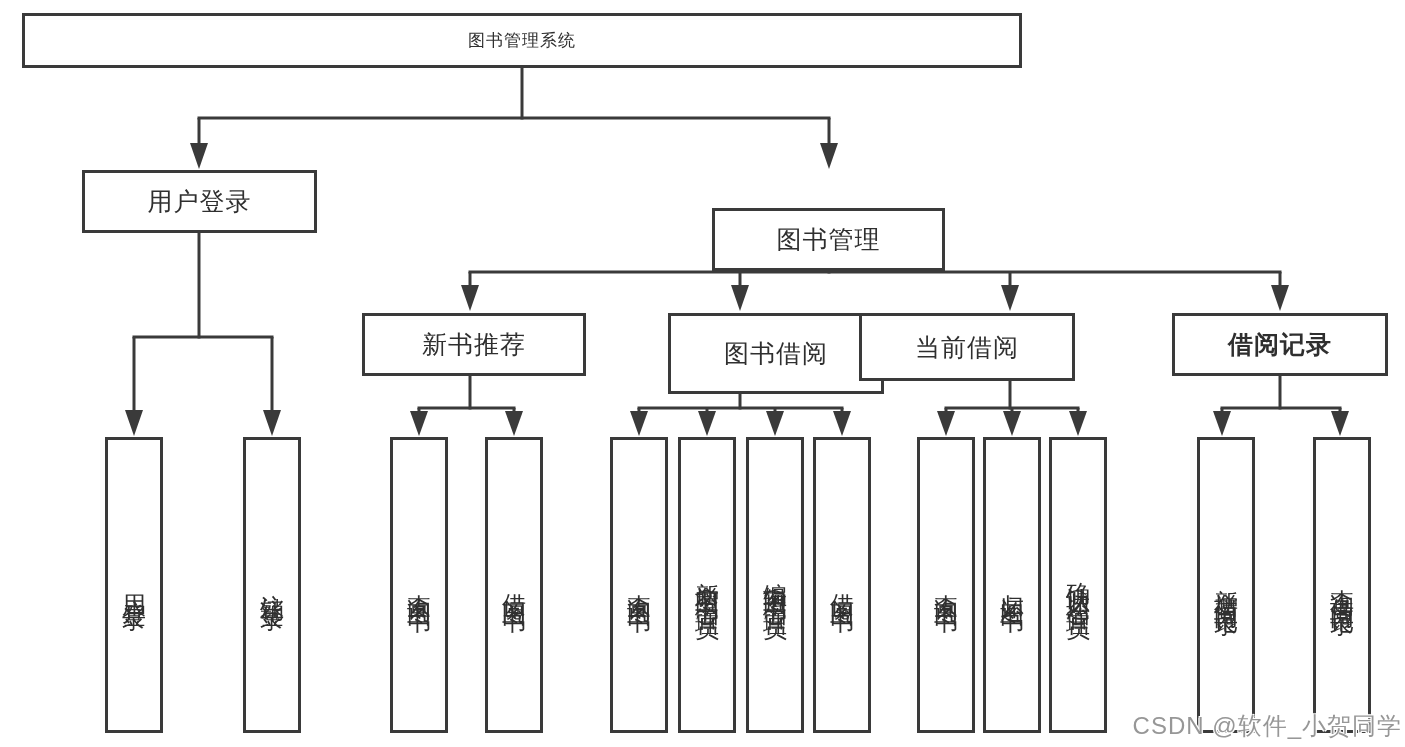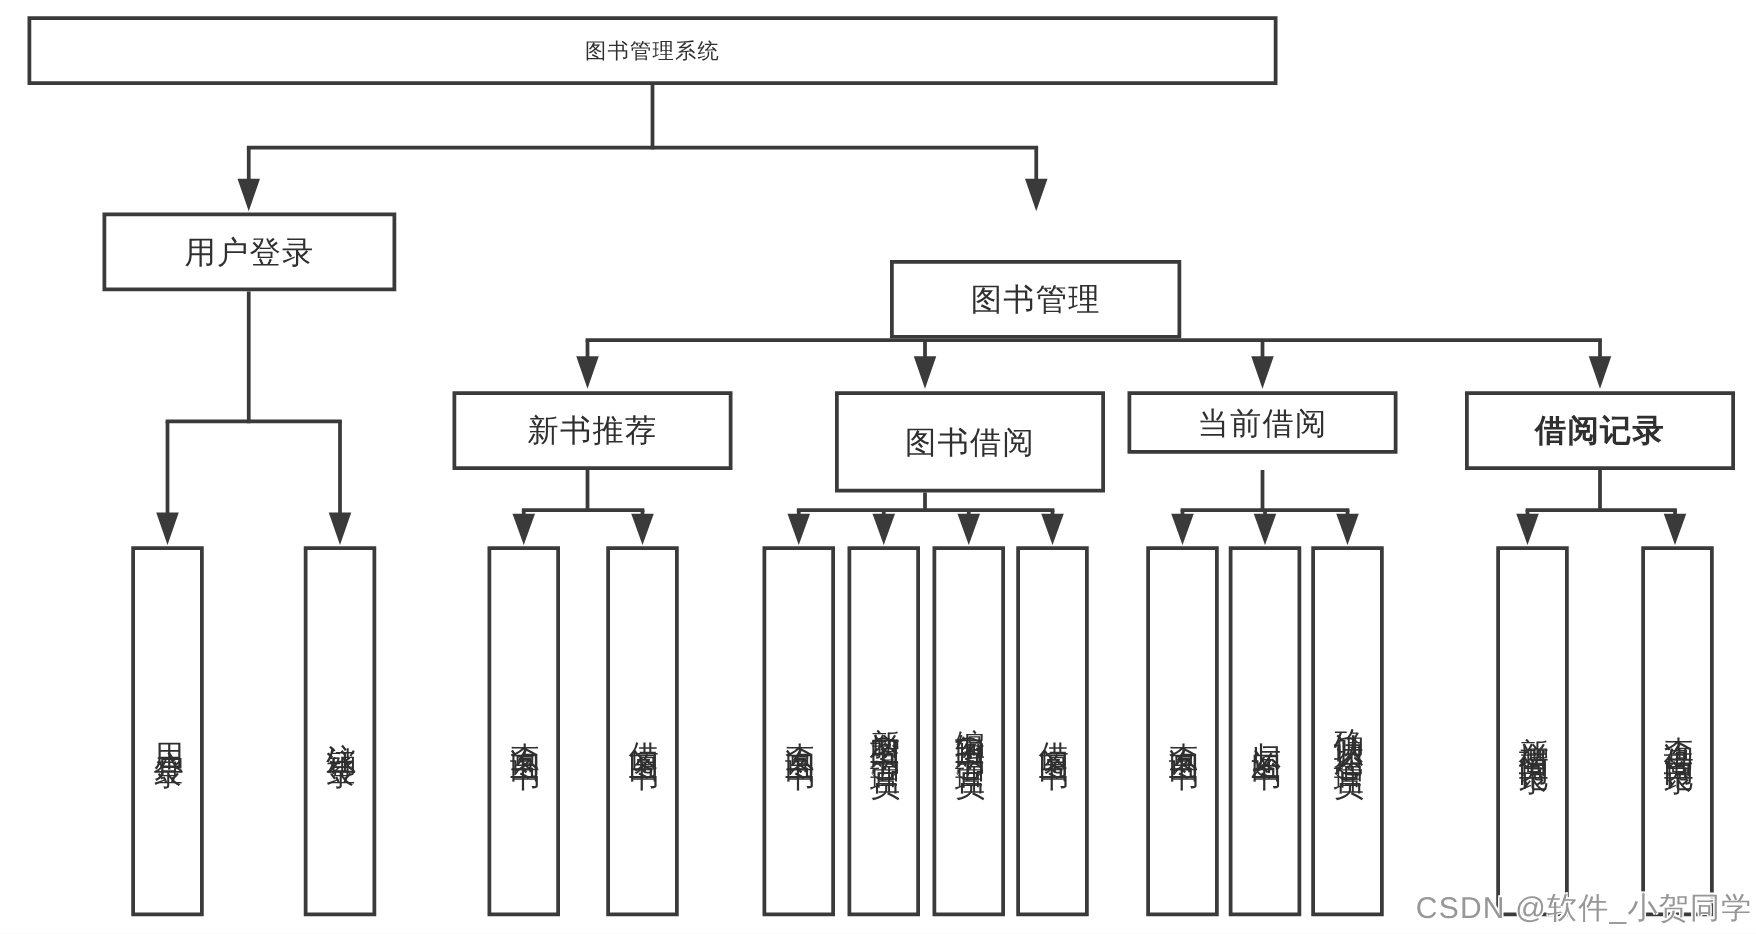--- a/index.html
+++ b/index.html
@@ -147,21 +147,21 @@
   <div class="box hbox" style="left:712px;top:170px;width:233px;height:63px;margin-top:38px;">
     <span>图书管理</span>
   </div>
 
   <div class="box hbox" style="left:362px;top:313px;width:224px;height:63px;">
     <span>新书推荐</span>
   </div>
   <div class="box hbox" style="left:668px;top:313px;width:216px;height:81px;">
     <span>图书借阅</span>
   </div>
-  <div class="box hbox" style="left:902px;top:313px;width:216px;height:50px;">
+  <div class="box hbox" style="left:859px;top:313px;width:216px;height:68px;">
     <span>当前借阅</span>
   </div>
   <div class="box hbox" style="left:1172px;top:313px;width:216px;height:63px;font-weight:bold;">
     <span>借阅记录</span>
   </div>
 
   <div class="box leaf" style="left:105px;top:437px;width:58px;height:296px;">
     <span class="vtext">用户登录</span>
   </div>
   <div class="box leaf" style="left:243px;top:437px;width:58px;height:296px;">

